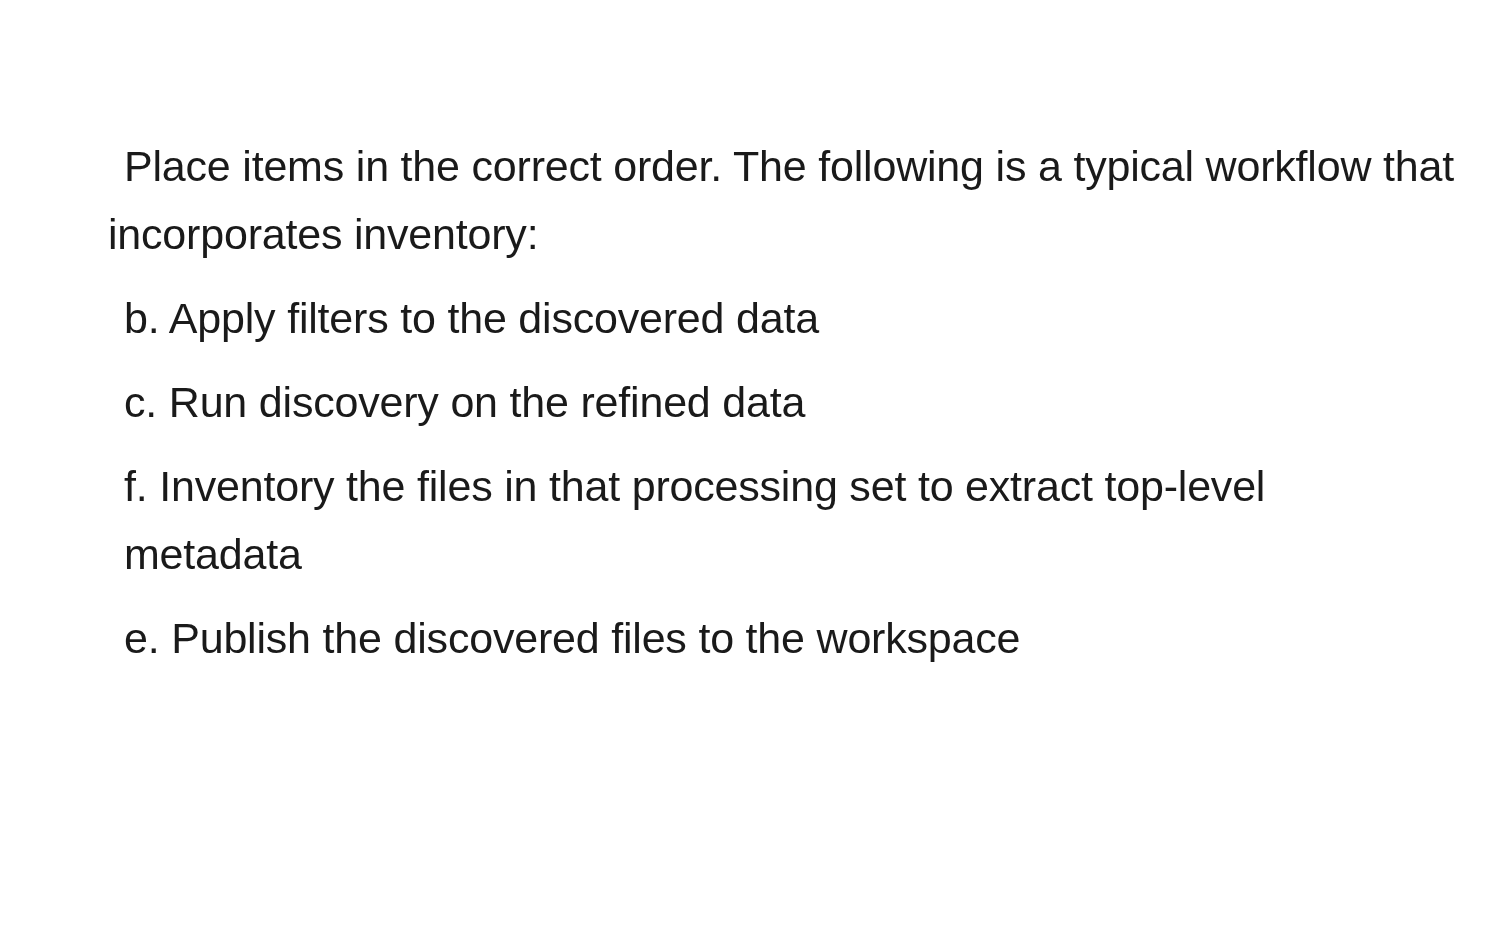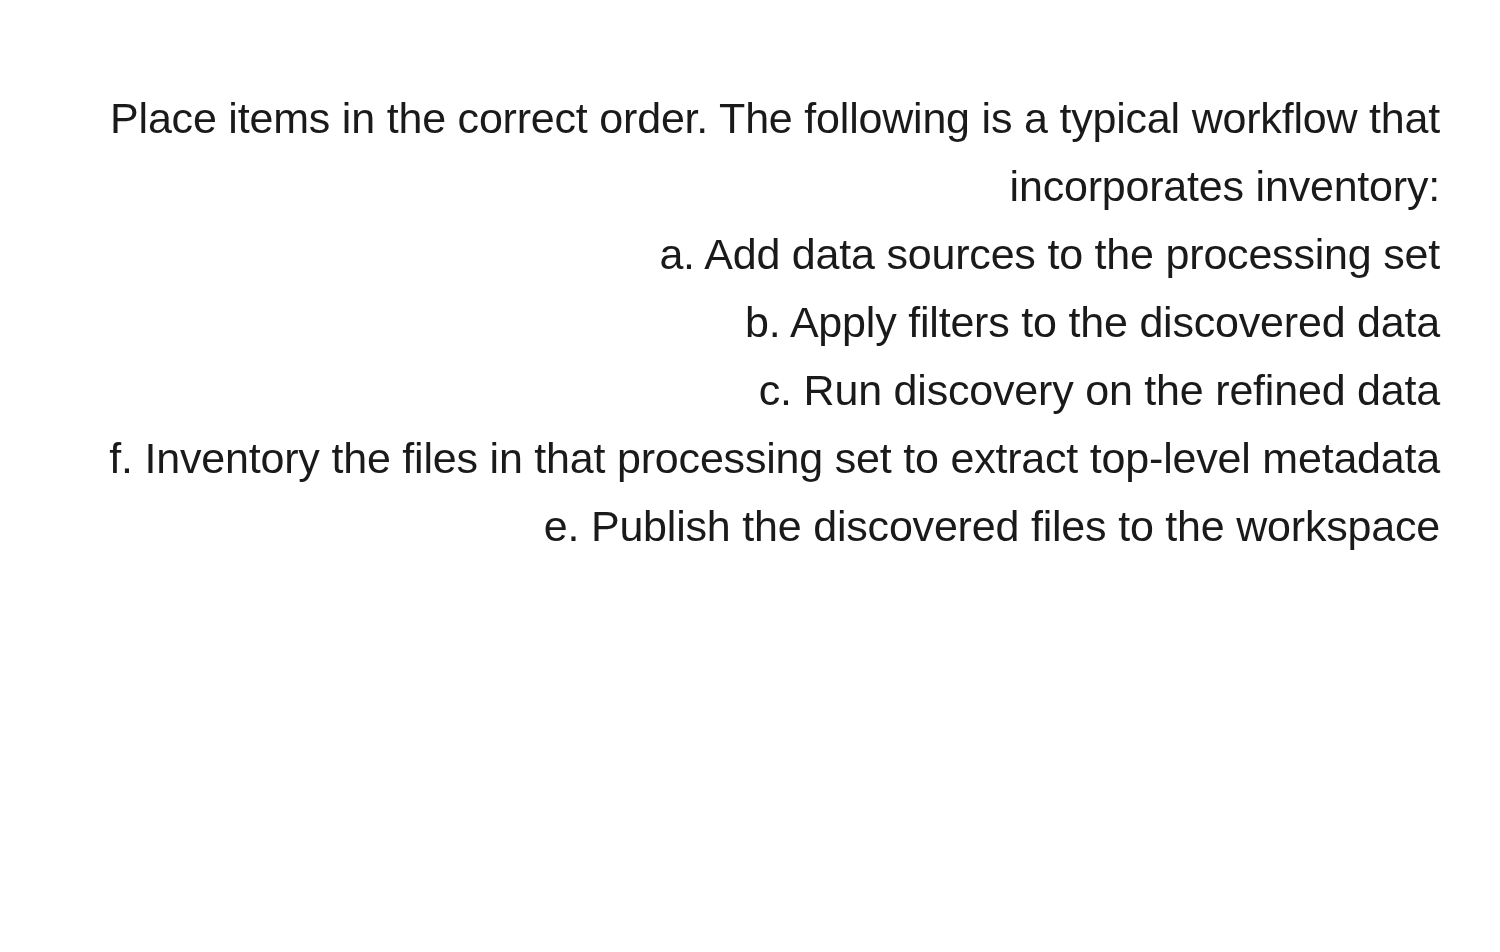--- a/index.html
+++ b/index.html
@@ -1,19 +1,18 @@
 <!DOCTYPE html>
 <html><head>
   <meta charset="utf-8">
   <style>
     * {
-      margin: 0;
+      margin: 16px;
       padding: 0;
       box-sizing: border-box;
-      text-align: right;
     }
     body {
       font-family: -apple-system, BlinkMacSystemFont, "Segoe UI", Helvetica, Arial, sans-serif;
       background: #ffffff;
       width: 1500px;
       height: 952px;
       padding: 85px 60px 60px 60px;
       color: #1a1a1a;
       font-size: 43px;
       line-height: 1.58;
@@ -27,18 +26,17 @@
     }
     .item-line {
       display: block;
     }
   </style>
 </head>
 <body>
 
 <div class="content">
   <span class="prompt-line">Place items in the correct order. The following is a typical workflow that incorporates inventory:</span>
-  <span class="item-line">a. Add data sources to the processing set</span>
   <span class="item-line">b. Apply filters to the discovered data</span>
   <span class="item-line">c. Run discovery on the refined data</span>
   <span class="item-line">f. Inventory the files in that processing set to extract top-level metadata</span>
   <span class="item-line">e. Publish the discovered files to the workspace</span>
 </div>
 
 </body></html>

